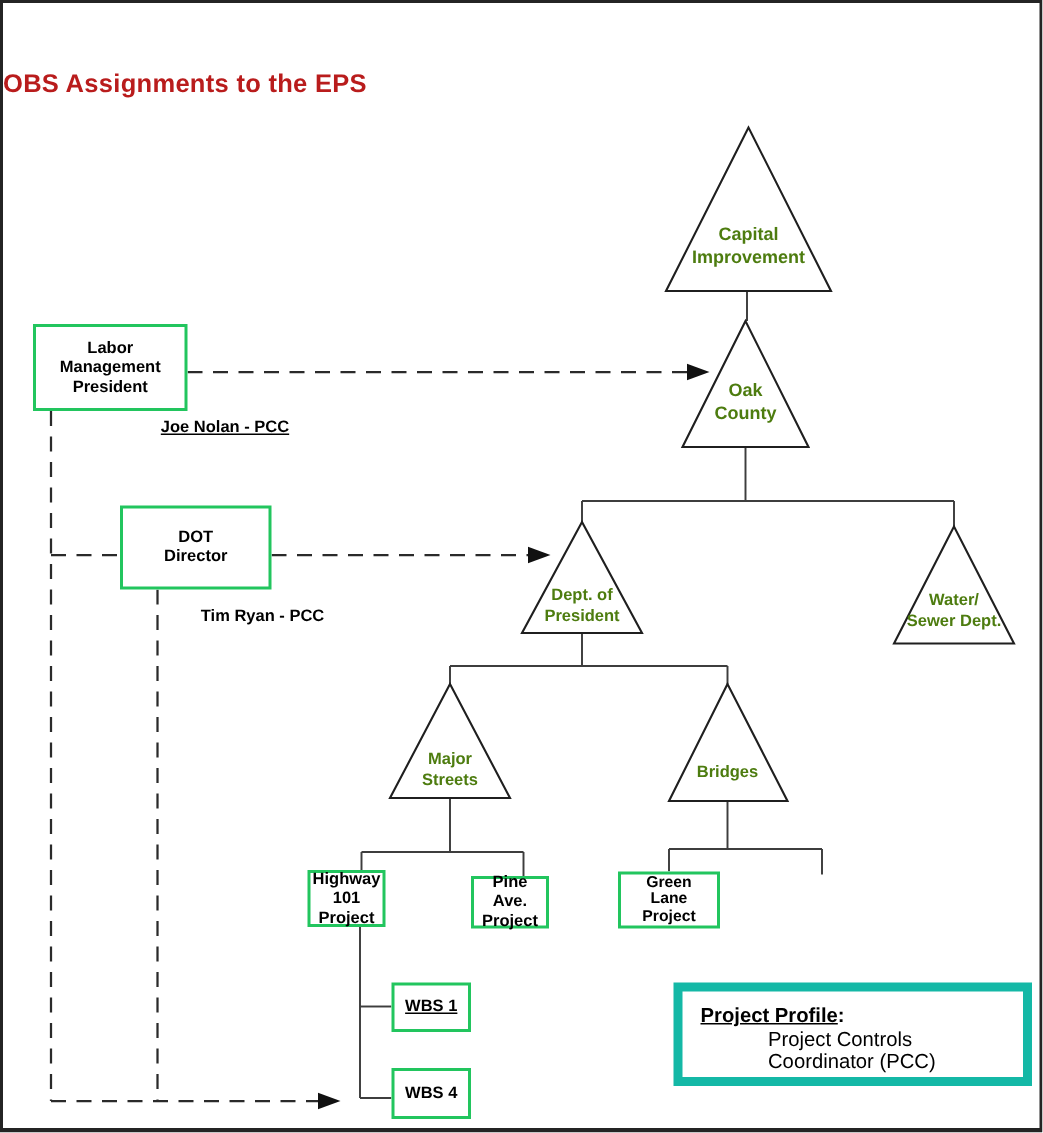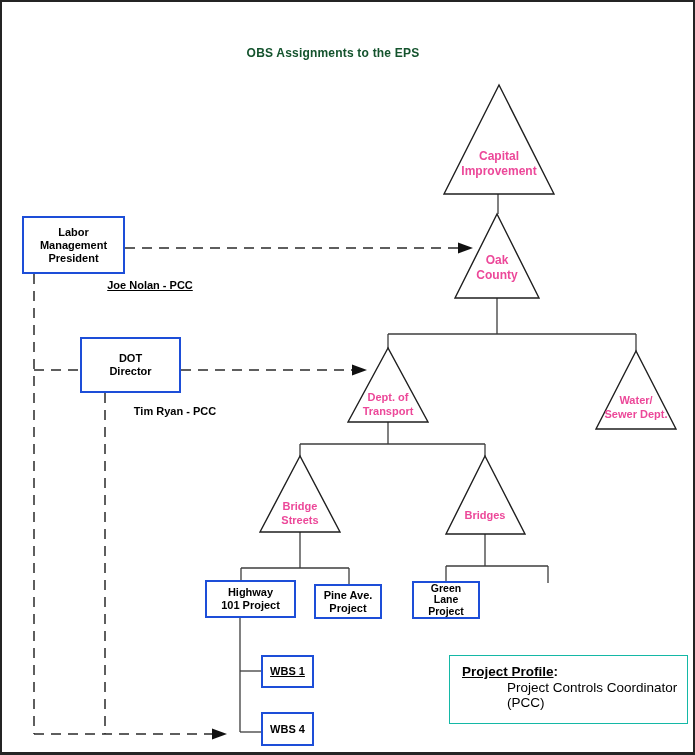--- a/index.html
+++ b/index.html
@@ -8,46 +8,46 @@
     width:695px;height:755px;
     box-sizing:border-box;
     background:#ffffff;
     border:2px solid #242424;
     border-bottom-width:3px;
     font-family:"Liberation Sans", sans-serif;
     overflow:hidden;
   }
   .title{
     position:absolute;left:0;top:44px;width:662px;
-    text-align:center;font-size:12px;font-weight:bold;color:#14532d;
+    text-align:left;font-size:17px;font-weight:bold;color:#b91c1c;
     letter-spacing:.2px;
   }
   svg.layer{position:absolute;left:0;top:0;}
   .tri-label{
-    position:absolute;text-align:center;color:#ec4899;
+    position:absolute;text-align:center;color:#4d7c0f;
     font-size:11px;font-weight:bold;line-height:14px;
     white-space:pre-line;
   }
   .tri-label.big{font-size:12px;line-height:15px;}
   .box{
     position:absolute;box-sizing:border-box;background:#fff;
-    border:2px solid #1d4ed8;
+    border:2px solid #22c55e;
     display:flex;align-items:center;justify-content:center;
     text-align:center;color:#000;
     font-size:11px;font-weight:bold;line-height:13px;
   }
   .box .lbl{white-space:pre-line;}
   .box.tight{line-height:11.5px;font-size:10.5px;}
   .assignee{
     position:absolute;color:#000;font-size:11px;font-weight:bold;
     width:140px;text-align:center;
   }
   .legend{
     position:absolute;left:447px;top:653px;width:239px;height:69px;
-    box-sizing:border-box;border:1px solid #14b8a6;background:#fff;
+    box-sizing:border-box;border:6px solid #14b8a6;background:#fff;
     padding:8px 0 0 12px;color:#000;font-size:13.5px;line-height:15.5px;
   }
   .legend .head{font-weight:bold;text-decoration:underline;}
   .legend .head-suffix{font-weight:bold;}
   .legend .line{margin-top:0px;margin-left:45px;}
 </style>
 </head>
 <body>
 
 <div class="canvas">
@@ -102,45 +102,45 @@
       <polygon points="298,454 258,530 338,530"></polygon>
       <polygon points="483,454 444,532 523,532"></polygon>
     </g>
   </svg>
 
   <div class="tri-label big" style="left:437px;top:147px;width:120px;">Capital
 Improvement</div>
   <div class="tri-label big" style="left:455px;top:251px;width:80px;">Oak
 County</div>
   <div class="tri-label" style="left:346px;top:388px;width:80px;">Dept. of
-Transport</div>
+President</div>
   <div class="tri-label" style="left:591px;top:391px;width:86px;">Water/
 Sewer Dept.</div>
-  <div class="tri-label" style="left:258px;top:497px;width:80px;">Bridge
+  <div class="tri-label" style="left:258px;top:497px;width:80px;">Major
 Streets</div>
   <div class="tri-label" style="left:443px;top:506px;width:80px;">Bridges</div>
 
   <div class="box" style="left:20px;top:214px;width:103px;height:58px;">
     <span class="lbl">Labor
 Management
 President</span>
   </div>
   <div class="assignee" style="left:78px;top:277px;text-decoration:underline;">Joe Nolan - PCC</div>
 
   <div class="box" style="left:78px;top:335px;width:101px;height:56px;">
     <span class="lbl">DOT
 Director</span>
   </div>
   <div class="assignee" style="left:103px;top:403px;">Tim Ryan - PCC</div>
 
-  <div class="box" style="left:203px;top:578px;width:91px;height:38px;">
+  <div class="box" style="left:203px;top:578px;width:52px;height:38px;">
     <span class="lbl">Highway
 101 Project</span>
   </div>
-  <div class="box" style="left:312px;top:582px;width:68px;height:35px;text-align:center;">
+  <div class="box" style="left:312px;top:582px;width:52px;height:35px;text-align:center;">
     <span class="lbl">Pine Ave.
 Project</span>
   </div>
   <div class="box tight" style="left:410px;top:579px;width:68px;height:38px;">
     <span class="lbl">Green
 Lane
 Project</span>
   </div>
 
   <div class="box" style="left:259px;top:653px;width:53px;height:33px;text-decoration:underline;">

